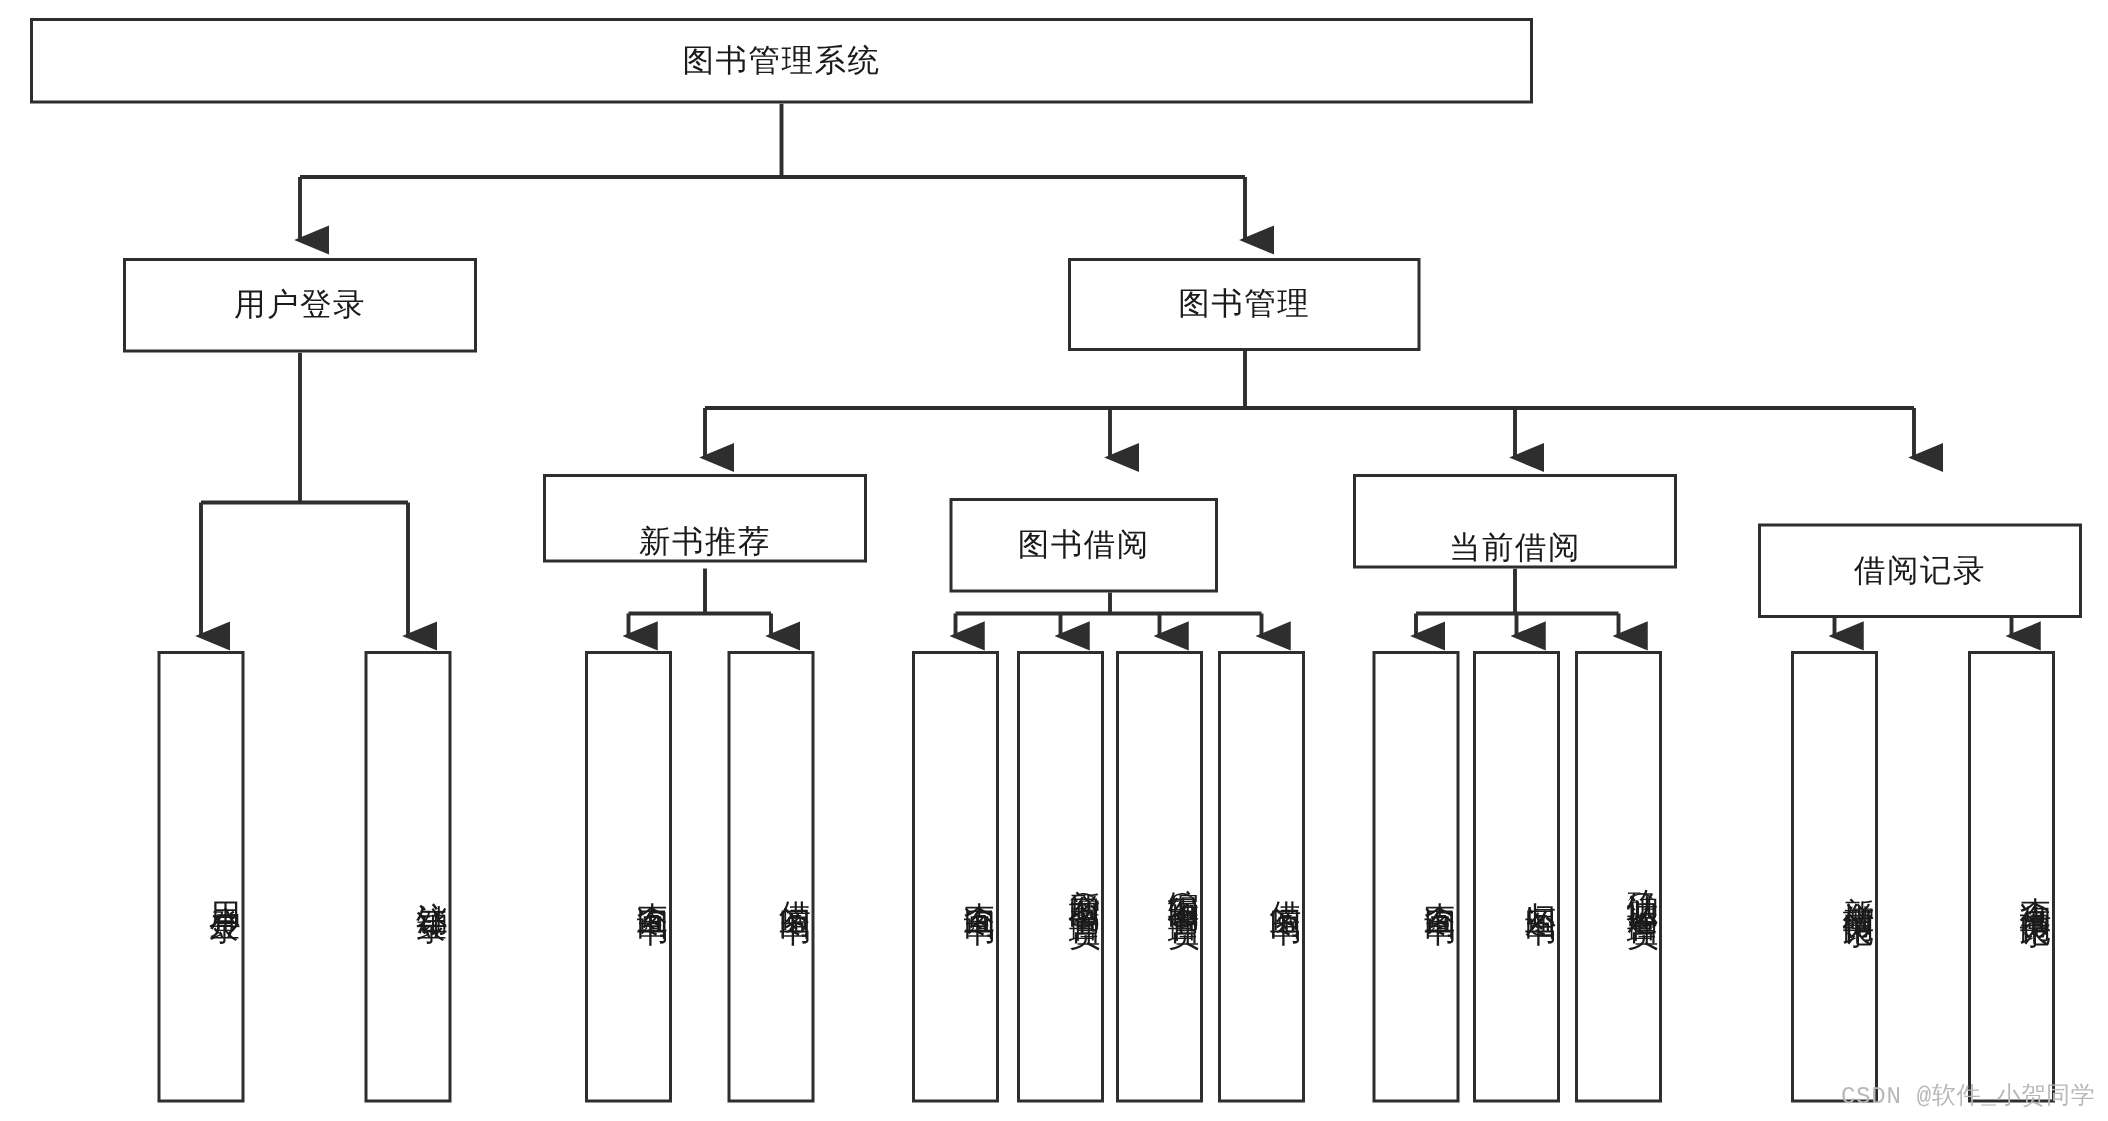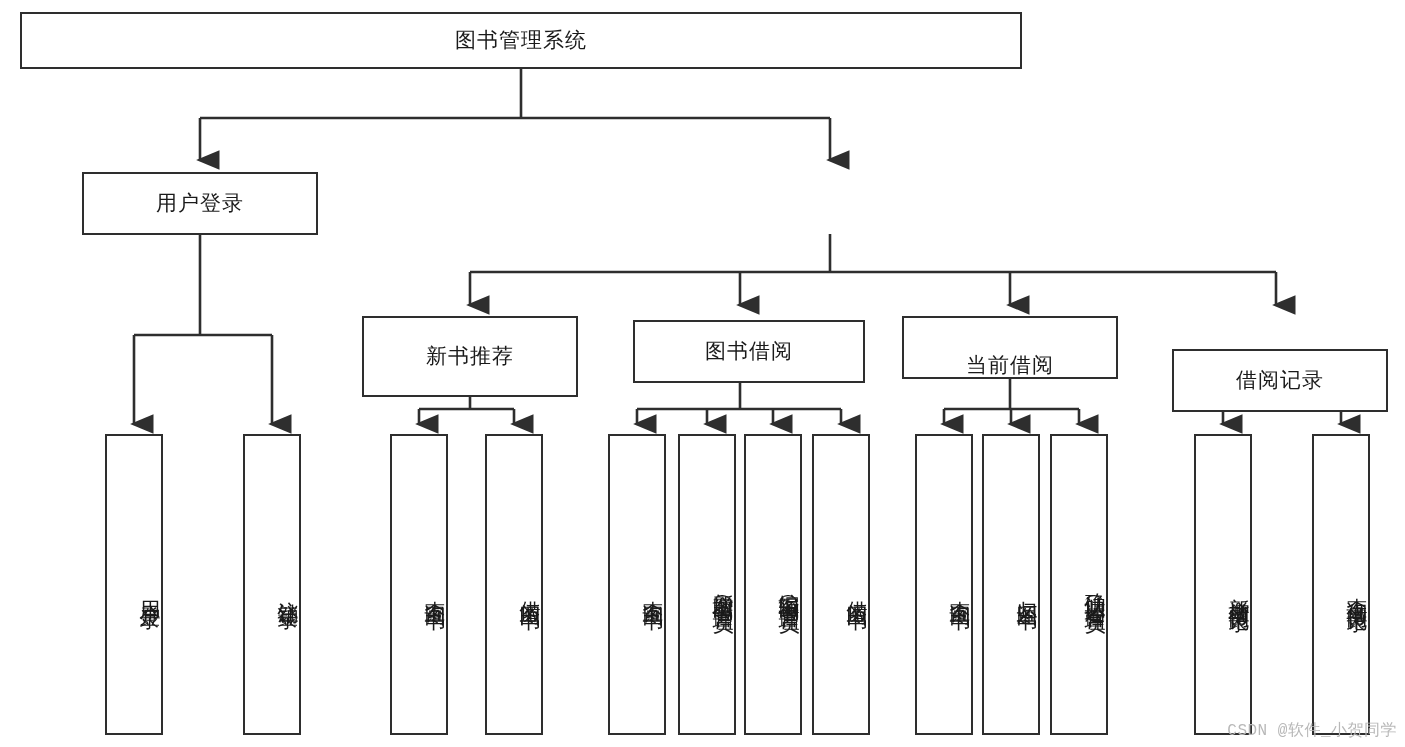--- a/index.html
+++ b/index.html
@@ -127,25 +127,28 @@
     </g>
   </svg>
 
   <div class="node horizontal" style="left:20px; top:12px; width:1002px; height:57px;">
     <span class="htext">图书管理系统</span>
   </div>
 
   <div class="node horizontal" style="left:82px; top:172px; width:236px; height:63px;">
     <span class="htext">用户登录</span>
   </div>
-
-  <div class="node horizontal" style="left:362px; top:316px; width:216px; height:81px;">
+  <div class="node horizontal" style="left:712px; top:172px; width:235px; height:62px;">
+    <span class="htext">图书管理</span>
+  </div>
+
+  <div class="node horizontal" style="left:362px; top:316px; width:216px; height:59px;align-items:flex-end;">
     <span class="htext">新书推荐</span>
   </div>
-  <div class="node horizontal" style="left:633px; top:320px; width:232px; height:63px;">
+  <div class="node horizontal" style="left:633px; top:332px; width:179px; height:63px;">
     <span class="htext">图书借阅</span>
   </div>
   <div class="node horizontal" style="left:902px; top:316px; width:216px; height:63px;align-items:flex-end;">
     <span class="htext">当前借阅</span>
   </div>
   <div class="node horizontal" style="left:1172px; top:316px; width:216px; height:63px;margin-top:33px;">
     <span class="htext">借阅记录</span>
   </div>
 
   <div class="node vertical" style="left:105px; top:434px; width:58px; height:301px;">

